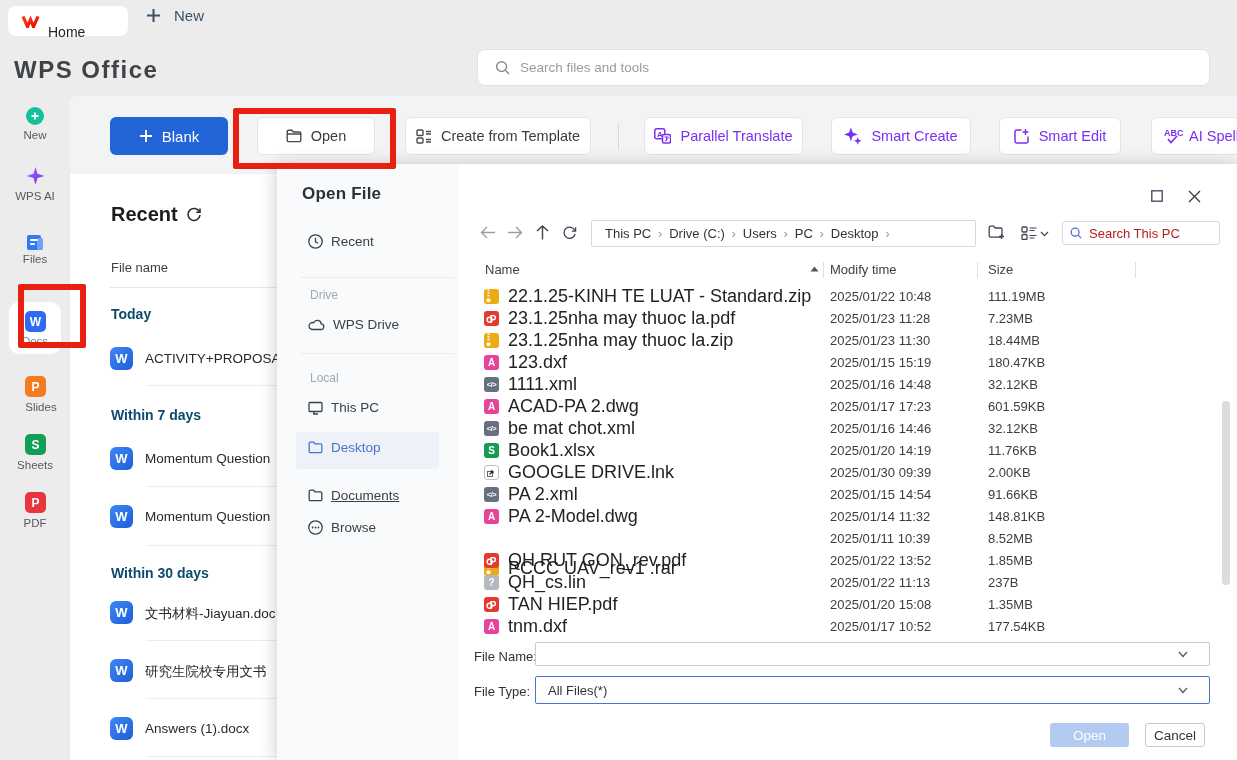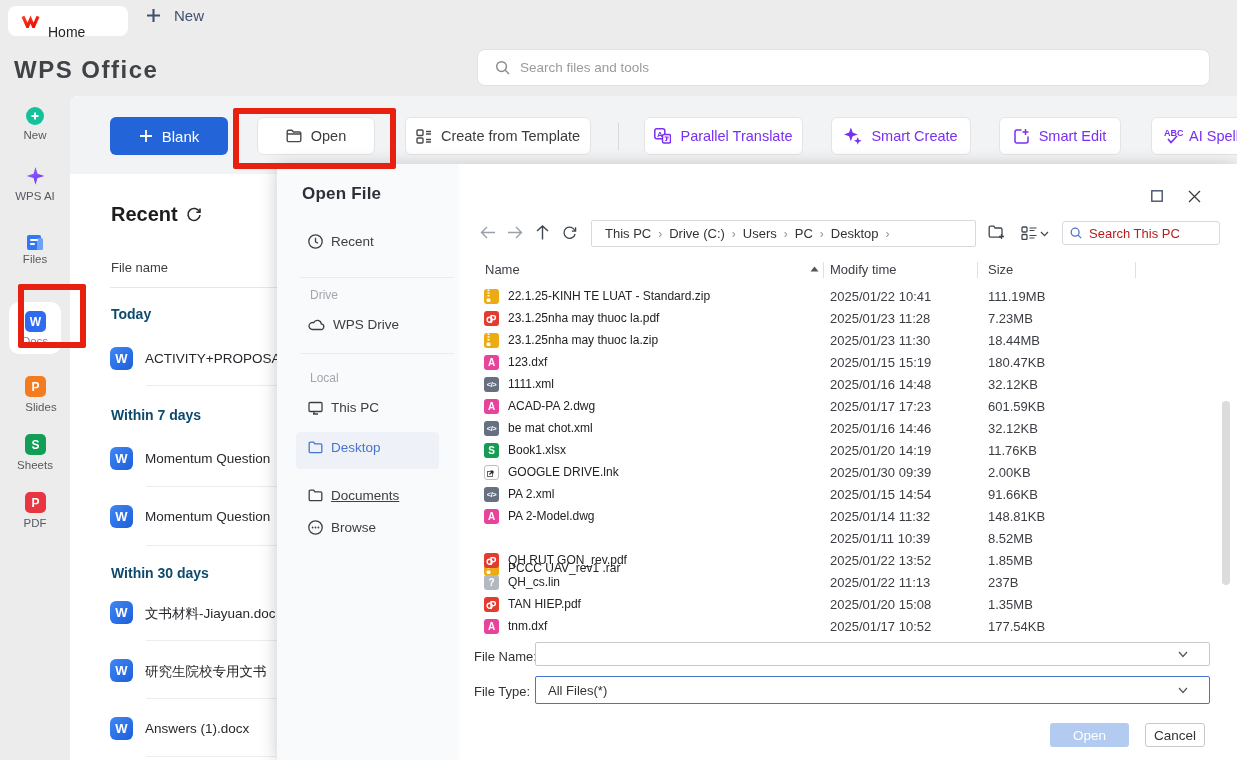--- a/index.html
+++ b/index.html
@@ -41,21 +41,21 @@
 .navlbl{position:absolute;font-size:12px;color:#a2a7ae;}
 .desktop-hl{position:absolute;left:19px;top:268px;width:143px;height:37px;background:#eef1f7;border-radius:4px;}
 
 .bc{position:absolute;left:314px;top:56px;width:385px;height:27px;border:1px solid #d6dade;border-radius:2px;background:#fff;display:flex;align-items:center;font-size:13px;color:#333;padding-left:13px;}
 .bc i{font-style:normal;color:#90959c;margin:0 7px;font-size:12px;}
 .sbox{position:absolute;left:785px;top:57px;width:158px;height:24px;border:1px solid #d6dade;border-radius:3px;background:#fff;display:flex;align-items:center;padding-left:7px;}
 .sbox span{font-size:13px;color:#b91c1c;margin-left:7px;}
 .colhead{position:absolute;font-size:13px;color:#3b3f46;}
 .coldiv{position:absolute;top:98px;width:1px;height:16px;background:#dcdfe3;}
 .frow{position:absolute;left:207px;height:22px;display:flex;align-items:center;}
-.fname{font-size:12px;color:#222;margin-left:9px;white-space:nowrap;}
+.fname{font-size:18px;color:#222;margin-left:9px;white-space:nowrap;}
 .fmeta{position:absolute;font-size:13px;color:#3a3d42;}
 .ficon{width:15px;height:15px;border-radius:3px;color:#fff;display:flex;align-items:center;justify-content:center;flex:none;}
 .fbl{position:absolute;font-size:13px;color:#333;}
 .finput{position:absolute;left:258px;width:675px;height:24px;border:1px solid #c6cacf;border-radius:2px;background:#fff;}
 .dbtn{position:absolute;top:559px;height:24px;border-radius:3px;font-size:13.5px;display:flex;align-items:center;justify-content:center;}
 
 .red1{left:233px;top:108px;width:163px;height:61px;border:6px solid #e8200f;border-radius:2px;z-index:50;}
 .red2{left:18px;top:284px;width:68px;height:64px;border:6px solid #e8200f;border-radius:2px;z-index:50;}
 </style>
 </head>
@@ -316,21 +316,21 @@
   <div class="coldiv" style="left:858px;"></div>
   <div class="frow" style="top:121px;">
       <span class="ficon" style="background:#ecaa13;">
         <svg style="margin-left:-6px;" width="7" height="15" viewBox="0 0 7 15">
           <path d="M3.5 0.5 V9" stroke="#fff" stroke-width="2" stroke-dasharray="1.5 1.3"></path>
           <rect x="1.5" y="9.5" width="4" height="3.4" rx="1.2" fill="#fff"></rect>
         </svg>
       </span>
       <span class="fname">22.1.25-KINH TE LUAT - Standard.zip</span>
     </div>
-  <div class="fmeta" style="left:553px;top:125px;">2025/01/22 10:41</div>
+  <div class="fmeta" style="left:553px;top:125px;">2025/01/22 10:48</div>
   <div class="fmeta" style="left:711px;top:125px;">111.19MB</div>
   <div class="frow" style="top:143px;">
       <span class="ficon" style="background:#e33b30;">
         <svg width="11" height="11" viewBox="0 0 11 11">
           <circle cx="3.6" cy="6.8" r="2.5" fill="none" stroke="#fff" stroke-width="1.4"></circle>
           <text x="3.8" y="9.6" font-size="10" font-weight="bold" fill="#fff" font-family="Liberation Sans">P</text>
         </svg>
       </span>
       <span class="fname">23.1.25nha may thuoc la.pdf</span>
     </div>

